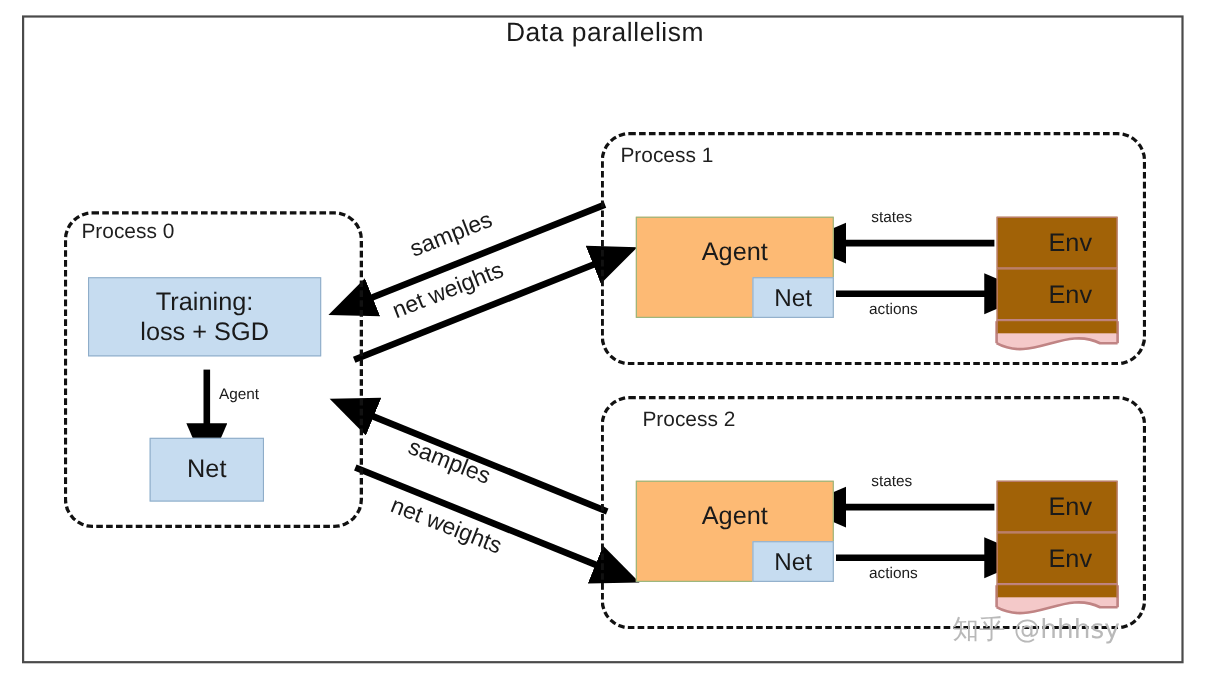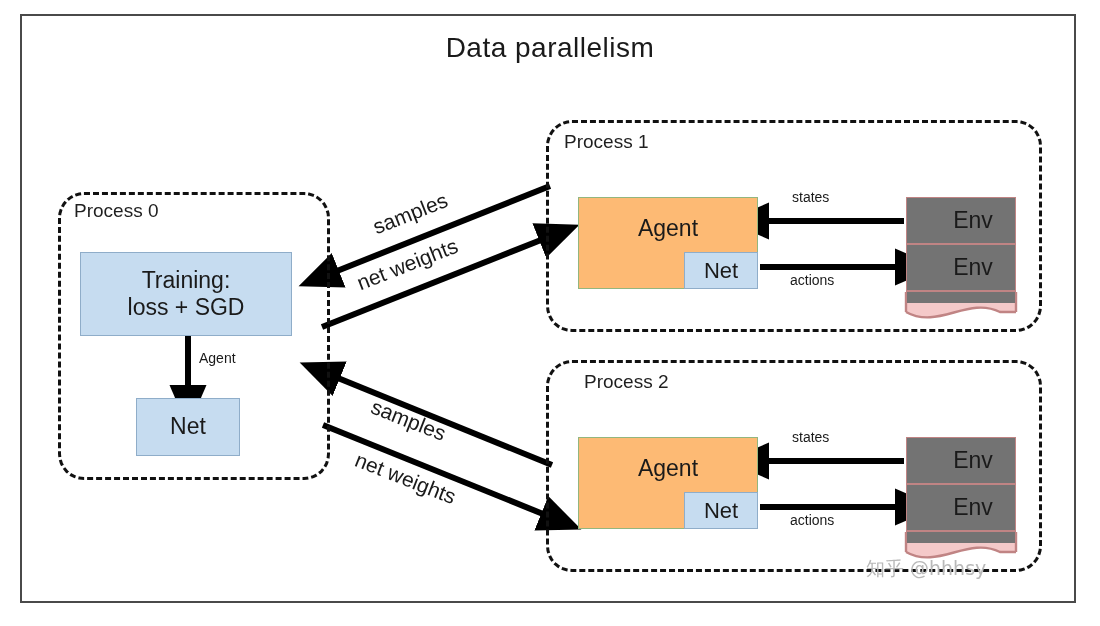--- a/index.html
+++ b/index.html
@@ -24,24 +24,24 @@
     top: 14px;
     width: 1056px;
     height: 589px;
     border: 2px solid #4a4a4a;
     box-sizing: border-box;
     background: #ffffff;
   }
   #title {
     position: absolute;
     left: 0;
-    top: 32px;
+    top: 16px;
     width: 1100px;
     text-align: center;
-    font-size: 28px;
+    font-size: 24px;
     color: #1a1a1a;
     letter-spacing: 0.5px;
     white-space: nowrap;
   }
   
   .process-box {
     position: absolute;
     border: 3px dashed #111111;
     border-radius: 26px;
     box-sizing: border-box;
@@ -66,21 +66,21 @@
   }
   .node-blue {
     background: #c6dcf0;
     border: 1.5px solid #8fadc9;
   }
   .node-green {
     background: #fdba74;
     border: 1.5px solid #93b67e;
   }
   .node-red {
-    background: #737373;
+    background: #a16207;
     border: 1.8px solid #c08484;
     padding-left: 24px;
   }
   .edge-label {
     position: absolute;
     font-size: 14px;
     color: #1a1a1a;
     white-space: nowrap;
   }
   .rot-label {
@@ -95,21 +95,21 @@
     left: 0;
     top: 0;
     width: 1100px;
     height: 626px;
     pointer-events: none;
   }
   #watermark {
     position: absolute;
     left: 866px;
     top: 556px;
-    font-size: 19px;
+    font-size: 24px;
     color: #b9b9b9;
     white-space: nowrap;
     font-family: "DejaVu Sans", sans-serif;
   }
 </style>
 </head>
 <body>
 
 <div id="canvas">
 
@@ -169,21 +169,21 @@
       <path d="M906,540 L906,552 C938,570 968,536 1000,552 L1016,552 L1016,540 Z" fill="#f4c9c9" stroke="none"></path>
       <path d="M906,552 C938,570 968,536 1000,552 L1016,552" fill="none" stroke="#c08484" stroke-width="2.4"></path>
       <line x1="906" y1="532" x2="906" y2="552" stroke="#c08484" stroke-width="2.4"></line>
       <line x1="1016" y1="532" x2="1016" y2="552" stroke="#c08484" stroke-width="2.4"></line>
     </g>
   </svg>
 
   <div class="process-box" style="left:58px; top:192px; width:272px; height:288px;"></div>
   <div class="process-label" style="left:74px; top:200px;text-align:center;">Process 0</div>
 
-  <div class="node node-blue" style="left:80px; top:252px; width:212px; height:84px; flex-direction:column; font-size:23px;">
+  <div class="node node-blue" style="left:80px; top:252px; width:212px; height:72px; flex-direction:column; font-size:23px;">
     <span>Training:</span>
     <span>loss + SGD</span>
   </div>
 
   <div class="edge-label" style="left:199px; top:350px;">Agent</div>
 
   <div class="node node-blue" style="left:136px; top:398px; width:104px; height:58px; font-size:23px;">
     <span>Net</span>
   </div>
 

